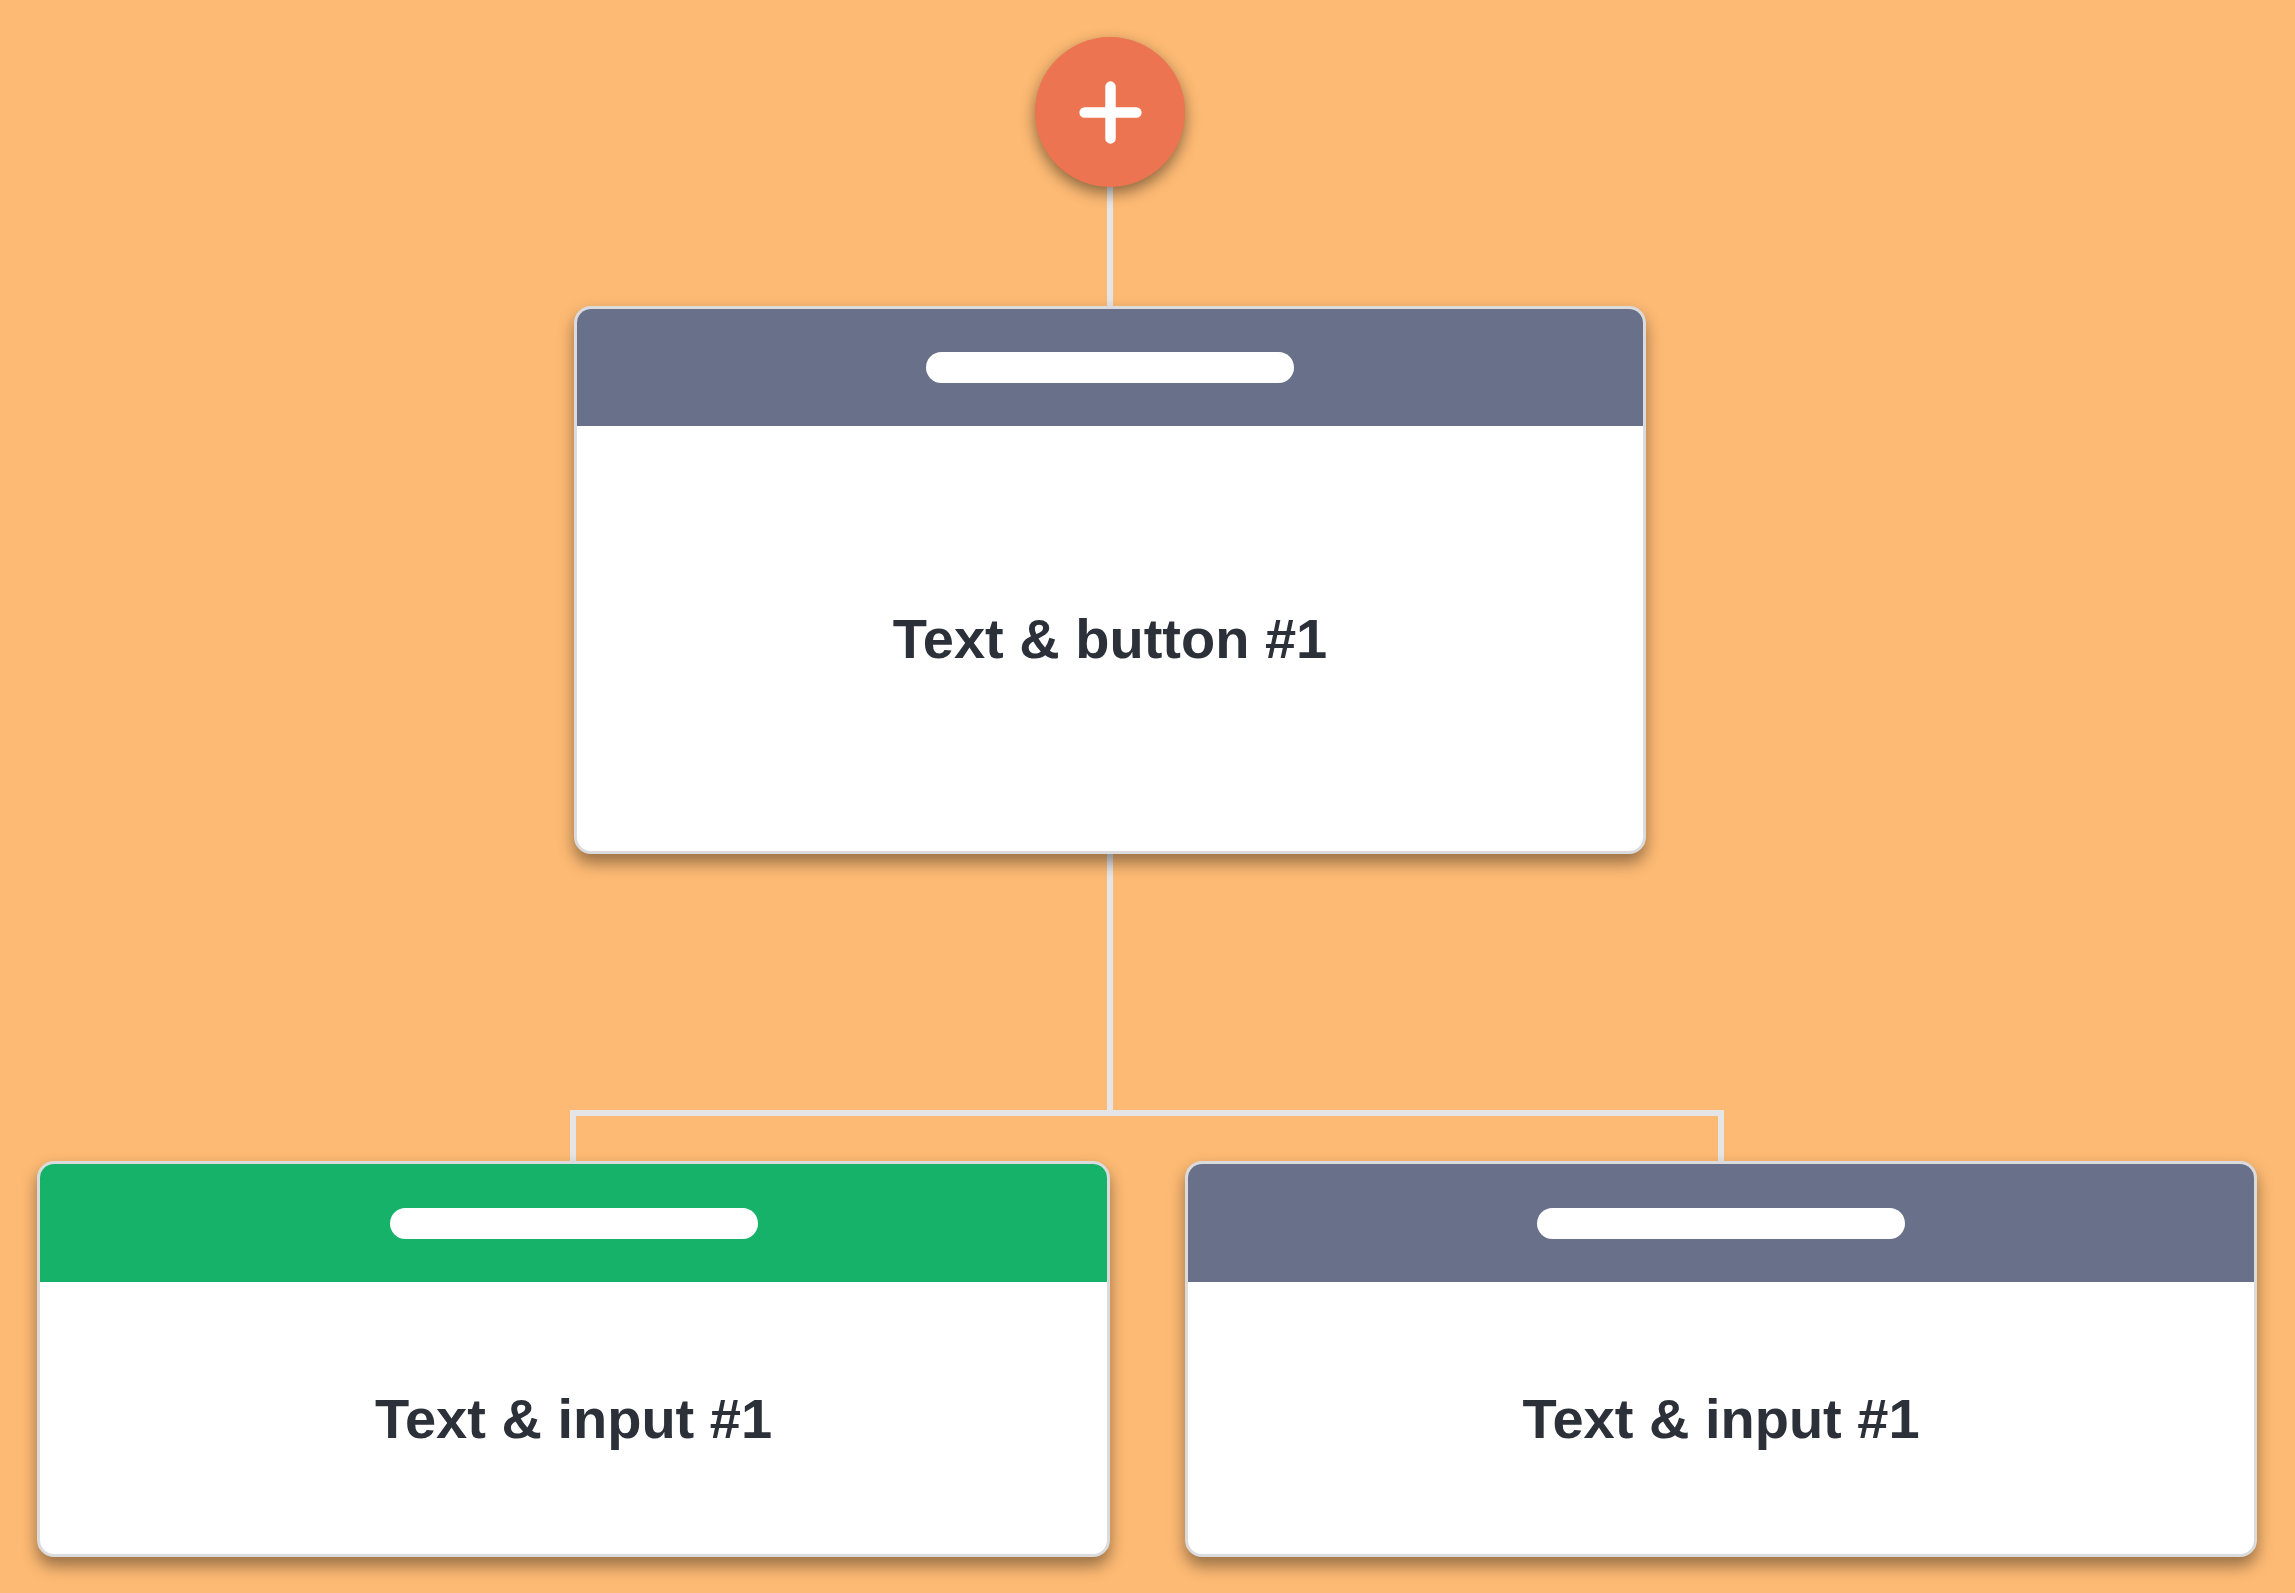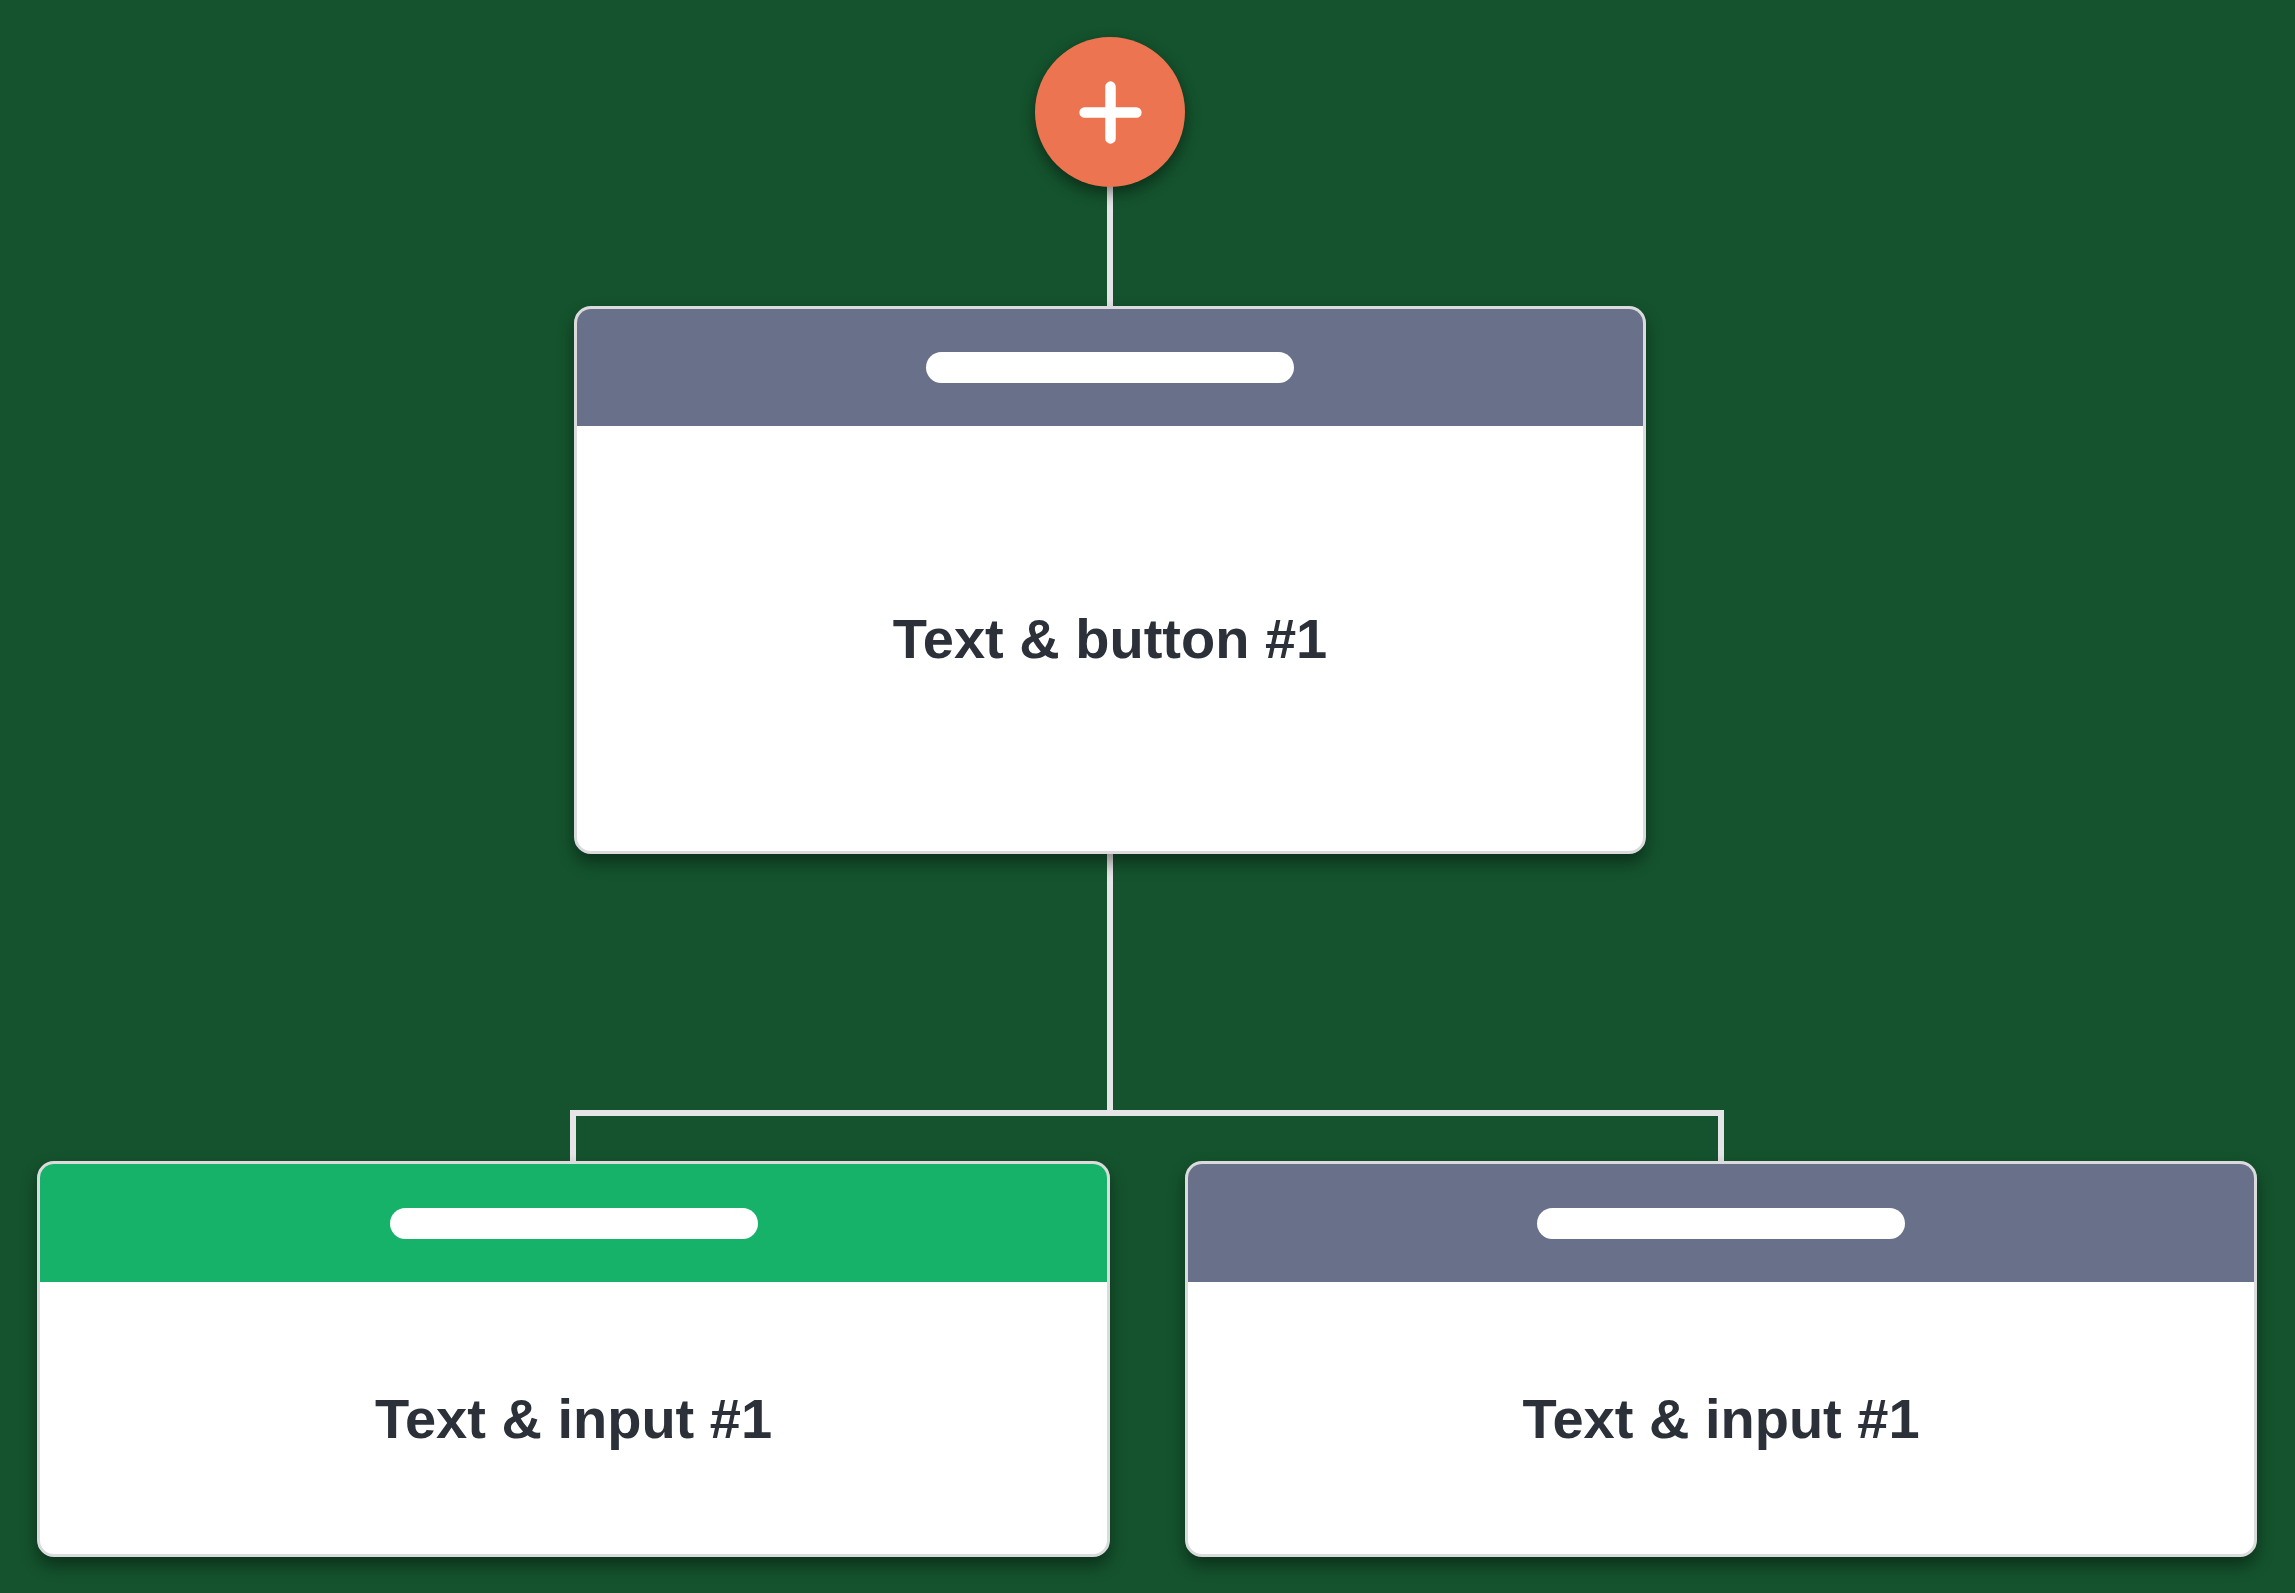--- a/index.html
+++ b/index.html
@@ -4,21 +4,21 @@
 <style>
   html, body {
     margin: 0;
     padding: 0;
     background: #000000;
   }
   .stage {
     position: relative;
     width: 2295px;
     height: 1594px;
-    background: #14532d;
+    background: #fdba74;
     overflow: hidden;
     font-family: "Liberation Sans", sans-serif;
   }
 
   
   .connector {
     position: absolute;
     background: #E5E5E7;
   }
   .seg-top    { left: 1107px; top:  183px; width:   6.1px; height: 124px; }

